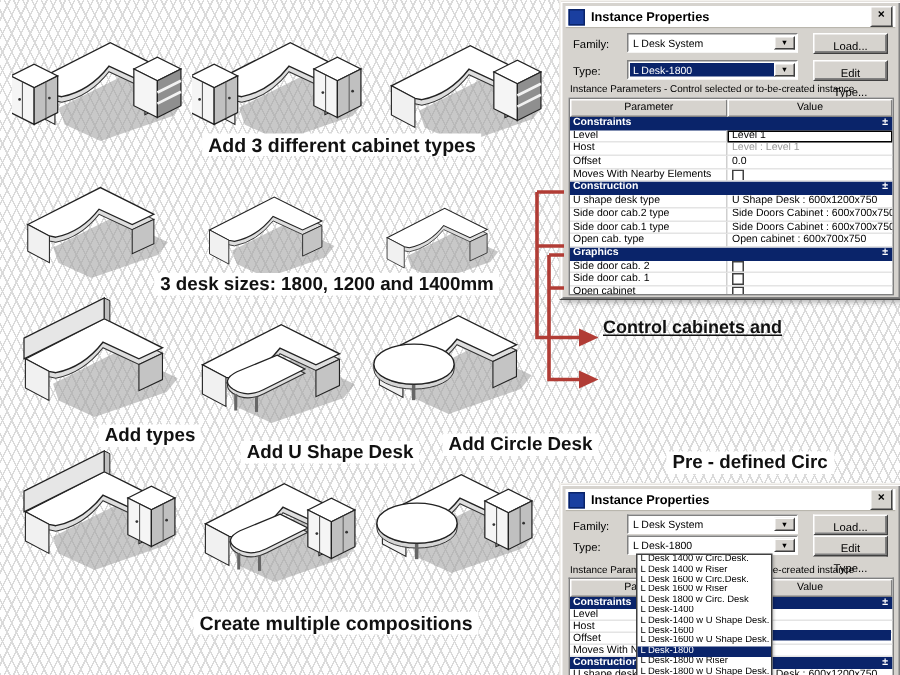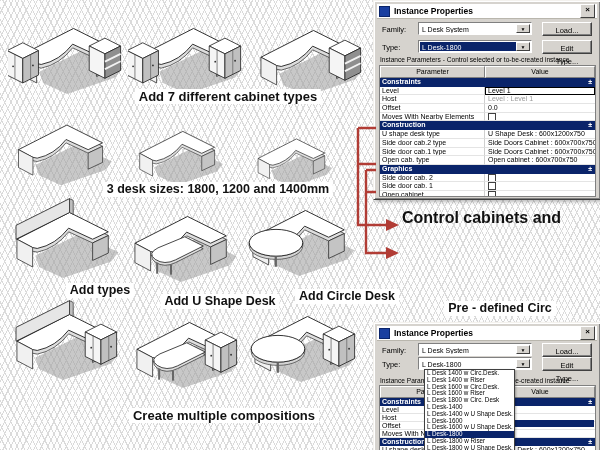--- a/index.html
+++ b/index.html
@@ -11,21 +11,21 @@
   
   .ill{position:absolute;width:120px;height:88px;z-index:1;margin:0;}
   .ill svg{width:100%;height:100%;}
   .shadow{fill:#a3a3a3;opacity:.6;}
   
   .caption{position:absolute;z-index:5;transform:translateX(-50%);
     background:#fff;padding:0 4px;font-weight:bold;color:#111;
     font-size:13px;white-space:nowrap;line-height:15px;}
   .caption.small{font-size:12.5px;}
   .callout{position:absolute;z-index:5;font-weight:bold;color:#111;
-    font-size:16px;line-height:14px;white-space:nowrap;}
+    font-size:12px;line-height:14px;white-space:nowrap;text-decoration:underline;}
   
   .anno{position:absolute;left:0;top:0;z-index:50;pointer-events:none;}
   
   .win{position:absolute;background:#d6d3ce;z-index:10;
     border:1px solid #404040;border-top-color:#f4f2ee;border-left-color:#f4f2ee;
     box-shadow:inset 1px 1px 0 #fff,inset -1px -1px 0 #808080,2px 2px 3px rgba(0,0,0,.25);}
   .titlebar{position:absolute;left:3px;right:3px;top:3px;height:14px;background:#fff;
     border-bottom:1px solid #b9b6ad;display:flex;align-items:center;padding:0 2px;}
   .appicon{width:9px;height:9px;background:#1a3fa0;border:1px solid #0a246a;margin-right:4px;}
   .wtitle{font-size:8.5px;font-weight:bold;color:#000;flex:1;}
@@ -131,21 +131,21 @@
     <svg viewBox="0 0 130 90">
         <use href="#g-desk"></use>
         <use href="#g-cab-doors" transform="translate(-1,27)"></use>
         <use href="#g-cab-doors" transform="translate(88,22)"></use>
       </svg></figure>
   <figure class="ill" style="left:248px;top:16px">
     <svg viewBox="0 0 130 90">
         <use href="#g-desk"></use>
         <use href="#g-cab-open" transform="translate(88,22)"></use>
       </svg></figure>
-  <div class="caption" style="left:228px;top:89px">Add 7 different cabinet types</div>
+  <div class="caption" style="left:228px;top:89px">Add 3 different cabinet types</div>
 
   <figure class="ill" style="left:2px;top:106px">
     <svg viewBox="0 0 130 90">
         <g transform="translate(5,6) scale(0.92)">
           <use href="#g-desk"></use>
         </g>
       </svg></figure>
   <figure class="ill" style="left:118px;top:108px">
     <svg viewBox="0 0 130 90">
         <g transform="translate(12,12) scale(0.82)">

